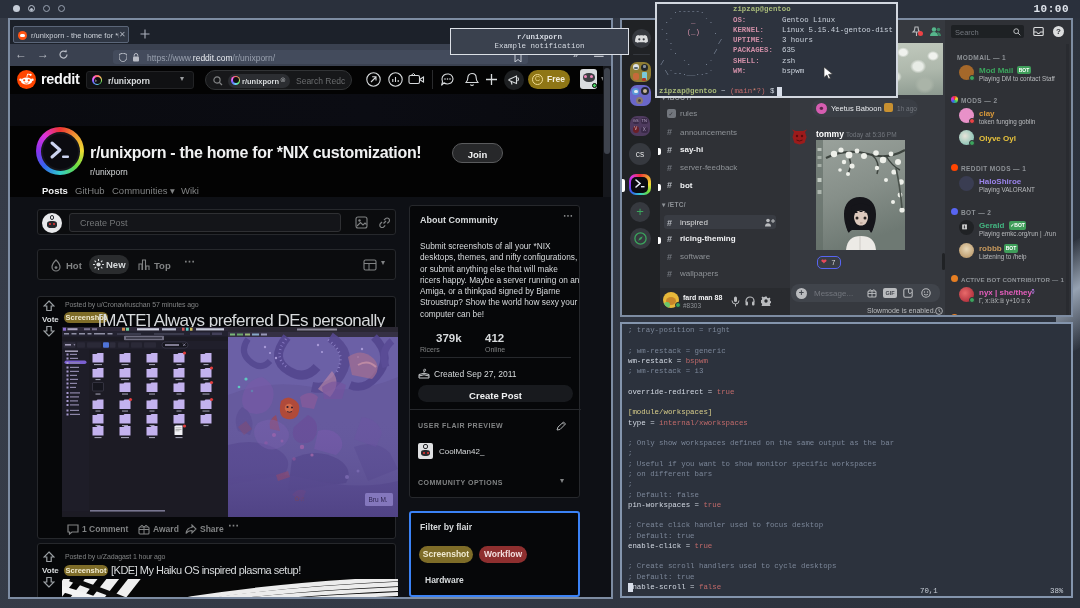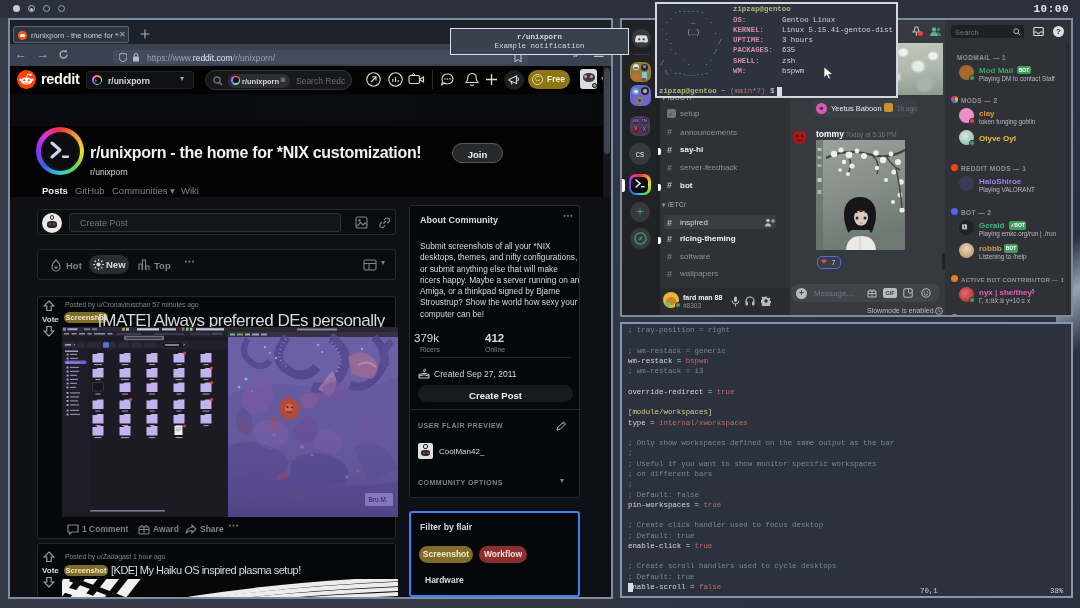--- a/index.html
+++ b/index.html
@@ -507,21 +507,21 @@
             <path d="M8 0 C 40 12, 86 26, 120 52" fill="none" stroke="#0c0c0c" stroke-width="5"></path>
             <path d="M0 42 C 16 46, 28 49, 40 52" fill="none" stroke="#e4e4e4" stroke-width="2.5"></path>
           </svg>
         </div>
   </div>
 
   <div class="a" style="left:399px;top:8px;width:171px;height:293px;background:#060709;border:1px solid #26282c;border-radius:3px">
    <div class="a" style="left:10px;top:9px;font-size:9px;font-weight:bold;color:#d7dadc">About Community</div>
    <div class="a" style="left:153px;top:4px;font-size:10px;font-weight:bold;color:#818384">⋯</div>
    <div class="a" style="left:10px;top:35px;width:160px;font-size:8.3px;line-height:11.3px;color:#d7dadc;white-space:nowrap">Submit screenshots of all your *NIX<br>desktops, themes, and nifty configurations,<br>or submit anything else that will make<br>ricers happy. Maybe a server running on an<br>Amiga, or a thinkpad signed by Bjarne<br>Stroustrup? Show the world how sexy your<br>computer can be!</div>
-   <div class="a" style="left:4px;top:126px;font-size:11.5px;font-weight:normal;color:#d7dadc">379k</div>
+   <div class="a" style="left:26px;top:126px;font-size:11.5px;font-weight:bold;color:#d7dadc">379k</div>
    <div class="a" style="left:10px;top:140px;font-size:7px;color:#818384">Ricers</div>
    <div class="a" style="left:75px;top:126px;font-size:11.5px;font-weight:bold;color:#d7dadc">412</div>
    <div class="a" style="left:75px;top:140px;font-size:7px;color:#818384">Online</div>
    <div class="a" style="left:10px;top:151px;width:151px;height:1px;background:#26282c"></div>
    <svg class="a" style="left:8px;top:162px" width="12" height="11" viewBox="0 0 12 11">
           <path d="M1 10V6.5Q6 4 11 6.5V10zM1 8q5-2.5 10 0" fill="none" stroke="#c8cbcd" stroke-width="1"></path>
           <path d="M6 4.5V3M6 3a1 1 0 1 0-.1-.1" fill="none" stroke="#c8cbcd" stroke-width=".9"></path>
         </svg>
    <div class="a" style="left:24px;top:163px;font-size:8.5px;color:#d7dadc">Created Sep 27, 2011</div>
    <div class="a" style="left:8px;top:179px;width:155px;height:17px;background:#181a1e;border-radius:9px;text-align:center"><span style="font-size:9.5px;font-weight:bold;color:#f0f1f2;line-height:17px">Create Post</span></div>
@@ -603,21 +603,21 @@
         <circle cx="6.5" cy="6.5" r="5.6" fill="none" stroke="#3ba55d" stroke-width="1.3"></circle>
         <path d="M8.8 4.2 7.3 7.3 4.2 8.8 5.7 5.7z" fill="#3ba55d"></path>
       </svg>
  </div>
 
  <div class="a" style="left:38px;top:0;width:130px;height:295px;background:#2f3136"></div>
  <div class="a" style="left:40px;top:74px;font-size:6.5px;font-weight:bold;color:#8e9297;letter-spacing:.3px">▾ /BOOT/</div>
  <div class="a" style="left:45px;top:89px;width:9px;height:9px;background:#72767d;border-radius:2px">
       <div class="a" style="left:1.5px;top:1px;font-size:6px;color:#2f3136">✓</div>
     </div>
- <div class="a" style="left:58px;top:89px;font-size:8px;color:#8e9297">setup</div>
+ <div class="a" style="left:58px;top:89px;font-size:8px;color:#8e9297">rules</div>
  <div class="a" style="left:45px;top:107px;font-size:9px;color:#72767d;font-weight:bold">#</div>
  <div class="a" style="left:58px;top:107.5px;font-size:8px;color:#8e9297">announcements</div>
  <div class="a" style="left:36px;top:128px;width:3px;height:7px;background:#fff;border-radius:0 2px 2px 0"></div>
  <div class="a" style="left:45px;top:124.5px;font-size:9px;color:#b6bac0;font-weight:bold">#</div>
  <div class="a" style="left:58px;top:125px;font-size:8px;font-weight:bold;color:#f2f3f5">say-hi</div>
  <div class="a" style="left:45px;top:142.5px;font-size:9px;color:#72767d;font-weight:bold">#</div>
  <div class="a" style="left:58px;top:143px;font-size:8px;color:#8e9297">server-feedback</div>
  <div class="a" style="left:36px;top:163.5px;width:3px;height:7px;background:#fff;border-radius:0 2px 2px 0"></div>
  <div class="a" style="left:45px;top:160px;font-size:9px;color:#b6bac0;font-weight:bold">#</div>
  <div class="a" style="left:58px;top:160.5px;font-size:8px;font-weight:bold;color:#f2f3f5">bot</div>

